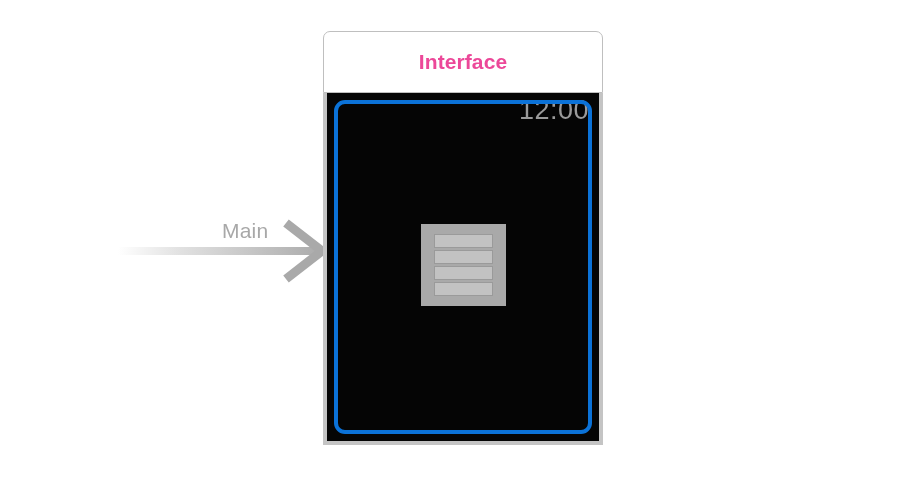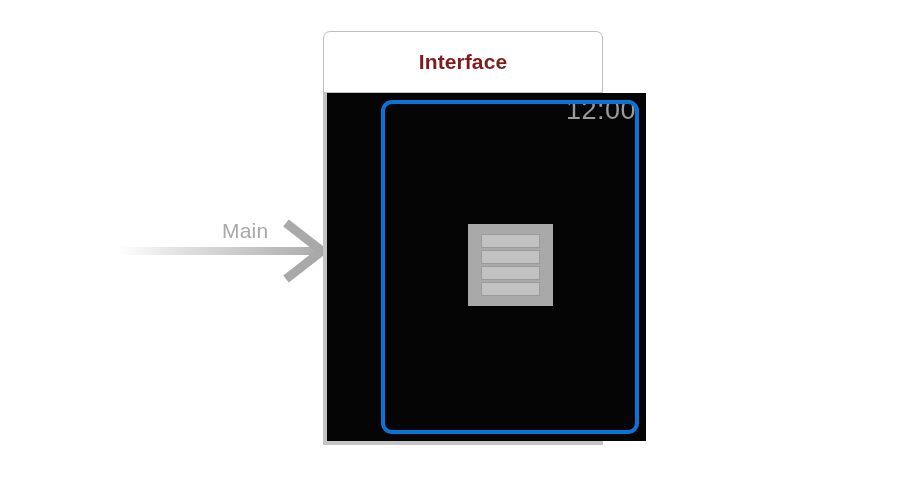--- a/index.html
+++ b/index.html
@@ -61,21 +61,21 @@
     background: #ffffff;
     border: 1px solid #bfbfbf;
     border-radius: 7px 7px 0 0;
     display: flex;
     align-items: center;
     justify-content: center;
   }
   .panel-title {
     font-size: 21px;
     font-weight: bold;
-    color: #7f1d1d;
+    color: #ec4899;
     letter-spacing: 0.1px;
   }
   .screen-frame {
     position: absolute;
     left: 0;
     top: 62px;
     width: 280px;
     height: 352px;
     box-sizing: border-box;
     background: #050505;
@@ -83,21 +83,20 @@
     border-top: none;
   }
   .screen {
     position: absolute;
     left: 0;
     top: 0;
     width: 100%;
     height: 100%;
     background: #050505;
     overflow: hidden;
-    margin-left: 47px;
   }
   .status-clock {
     position: absolute;
     right: 10px;
     top: 4px;
     font-size: 27px;
     color: #9a9a9a;
     letter-spacing: 0.5px;
     line-height: 1;
   }

